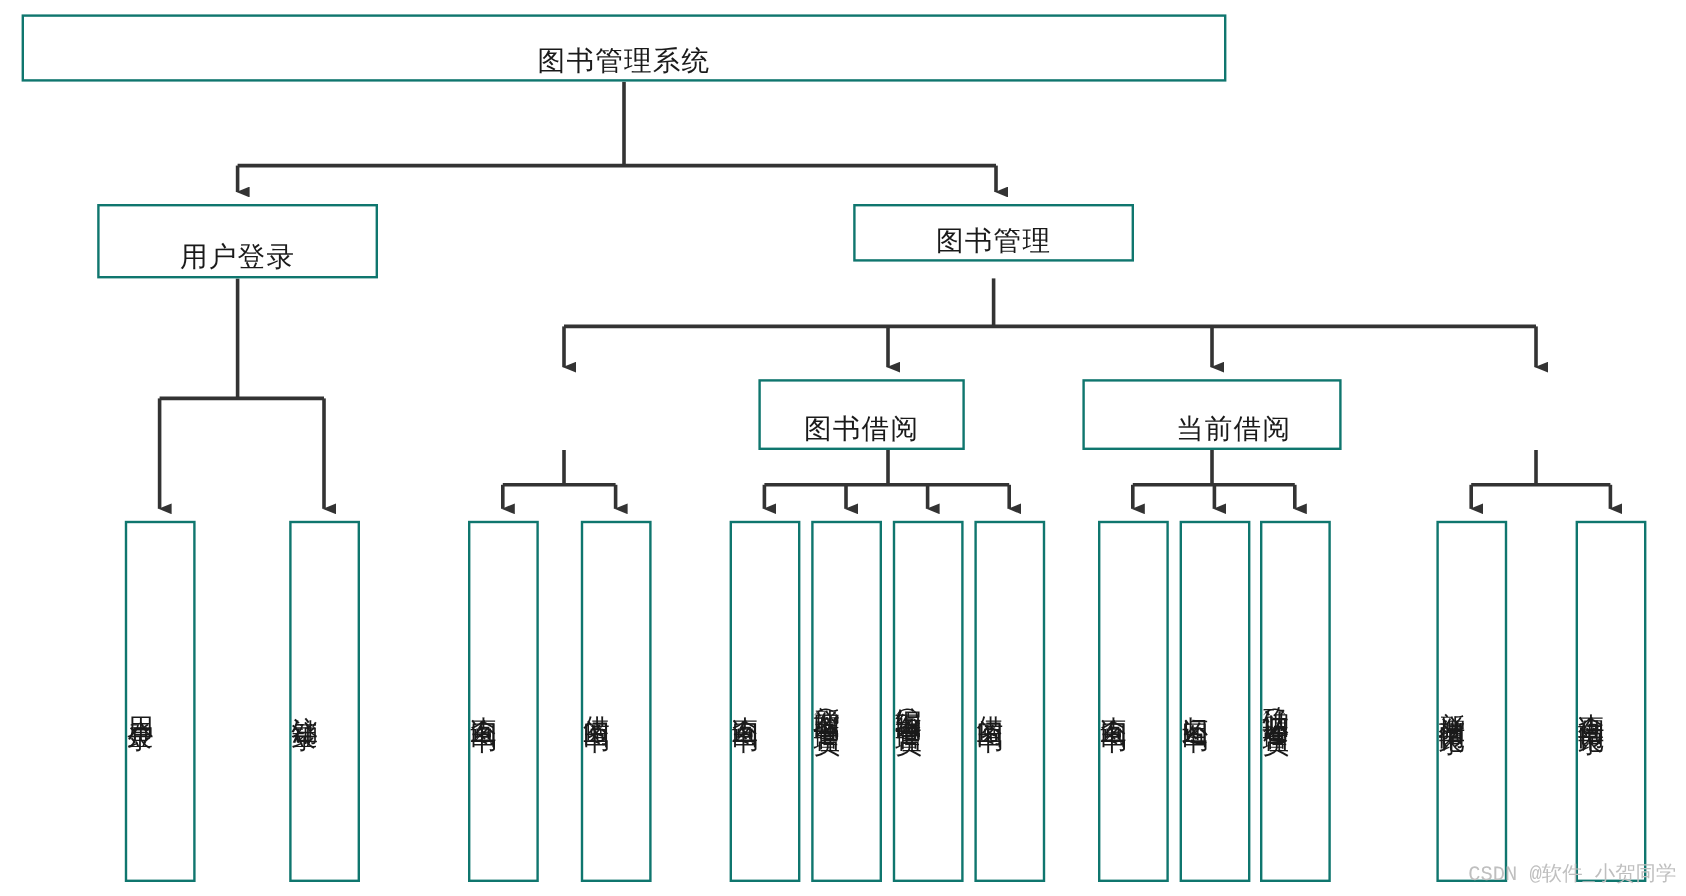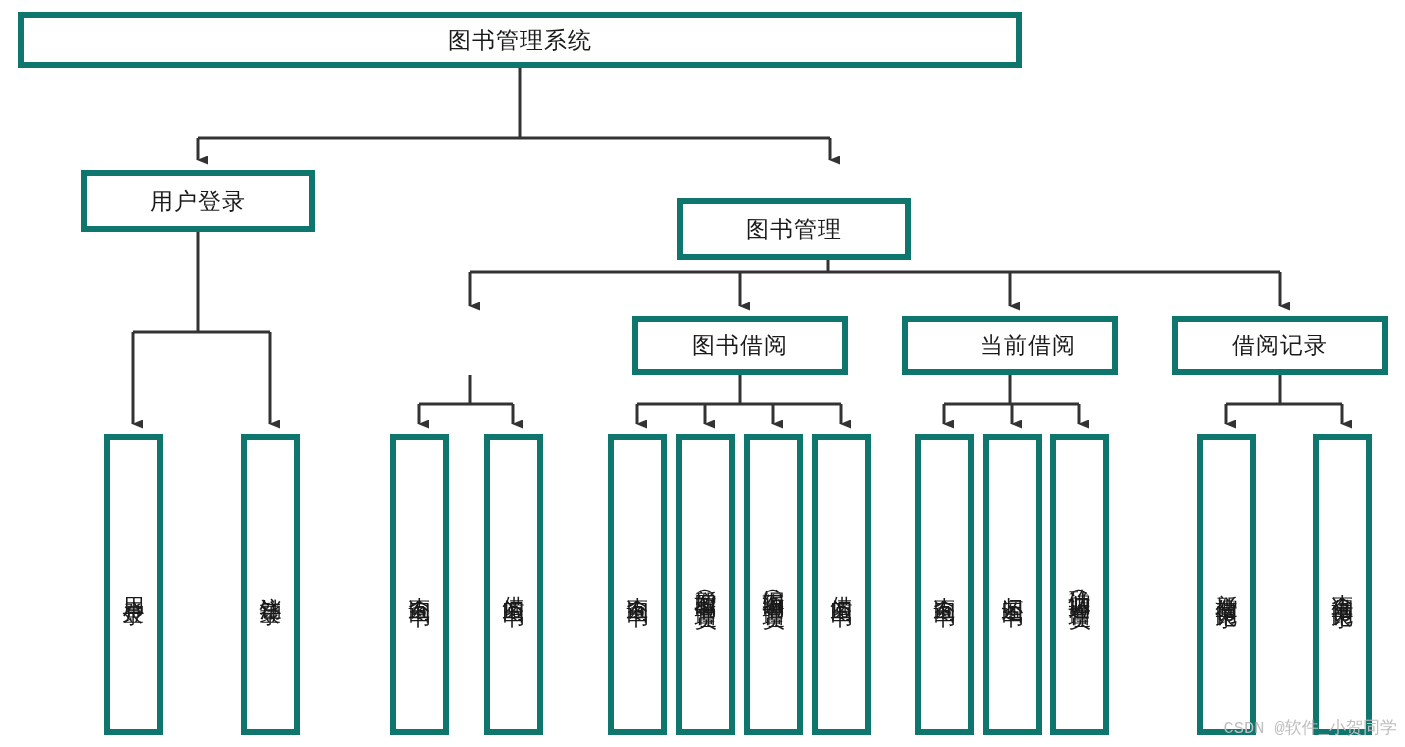--- a/index.html
+++ b/index.html
@@ -21,24 +21,24 @@
     position: absolute;
     left: 0;
     top: 0;
     width: 1405px;
     height: 747px;
     pointer-events: none;
   }
   .node {
     position: absolute;
     box-sizing: border-box;
-    border: 6px solid #0f766e;
+    border: 2px solid #0f766e;
     background: #ffffff;
     display: flex;
-    align-items: center;
+    align-items: flex-end;
     justify-content: center;
     color: #1a1a1a;
   }
   .node.horizontal {
     font-size: 23px;
     letter-spacing: 1px;
   }
   .node.vertical {
     writing-mode: vertical-rl;
     text-orientation: upright;
@@ -118,32 +118,29 @@
     </g>
   </svg>
 
   <div class="node horizontal" style="left:18px; top:12px; width:1004px; height:56px;">
     <span>图书管理系统</span>
   </div>
 
   <div class="node horizontal" style="left:81px; top:170px; width:234px; height:62px;">
     <span>用户登录</span>
   </div>
-  <div class="node horizontal" style="left:677px; top:170px; width:234px; height:62px;margin-top:28px;">
+  <div class="node horizontal" style="left:711px; top:170px; width:234px; height:48px;">
     <span>图书管理</span>
   </div>
 
-  <div class="node horizontal" style="left:632px; top:316px; width:216px; height:59px;">
+  <div class="node horizontal" style="left:632px; top:316px; width:172px; height:59px;">
     <span>图书借阅</span>
   </div>
   <div class="node horizontal" style="left:902px; top:316px; width:216px; height:59px;padding-left:36px;">
     <span>当前借阅</span>
-  </div>
-  <div class="node horizontal" style="left:1172px; top:316px; width:216px; height:59px;">
-    <span>借阅记录</span>
   </div>
 
   <div class="node vertical" style="left:104px; top:434px; width:59px; height:301px;">
     <span class="vlabel">用户登录</span>
   </div>
   <div class="node vertical" style="left:241px; top:434px; width:59px; height:301px;">
     <span class="vlabel">注销登录</span>
   </div>
   <div class="node vertical" style="left:390px; top:434px; width:59px; height:301px;">
     <span class="vlabel">查询图书</span>

